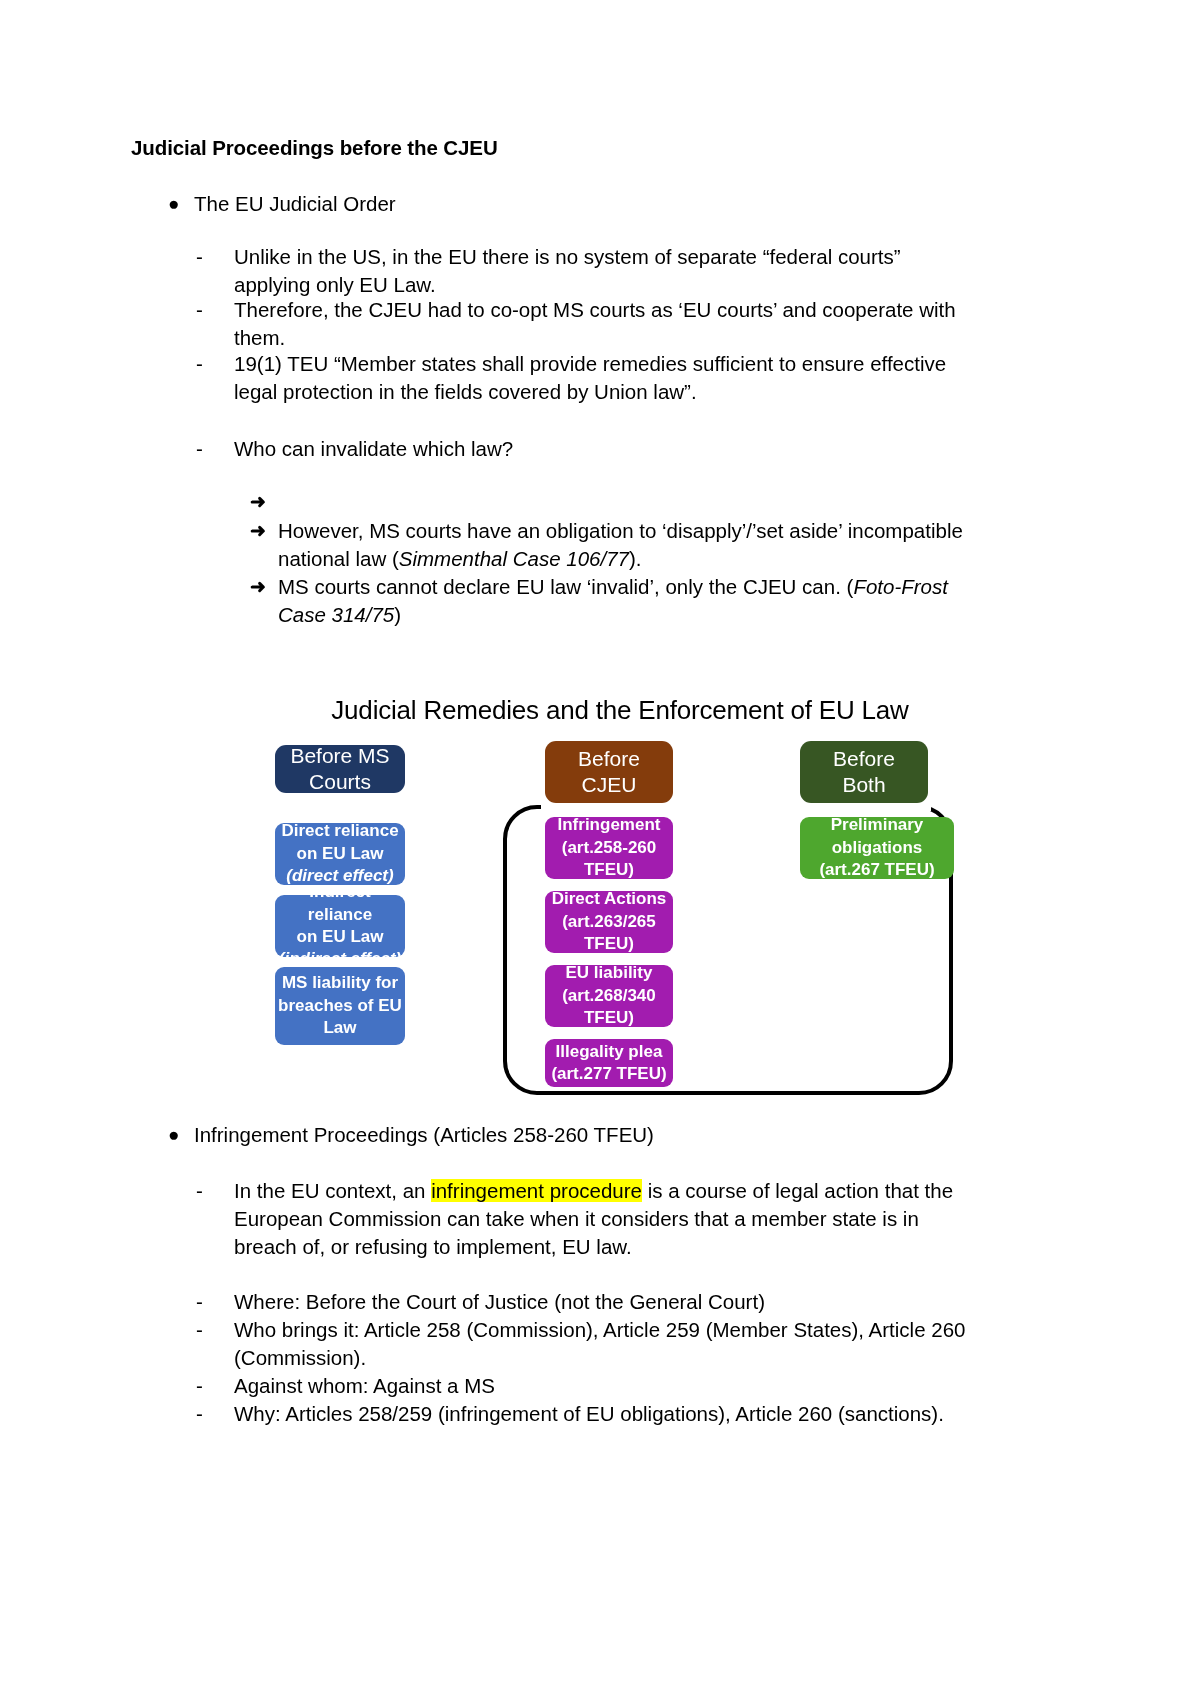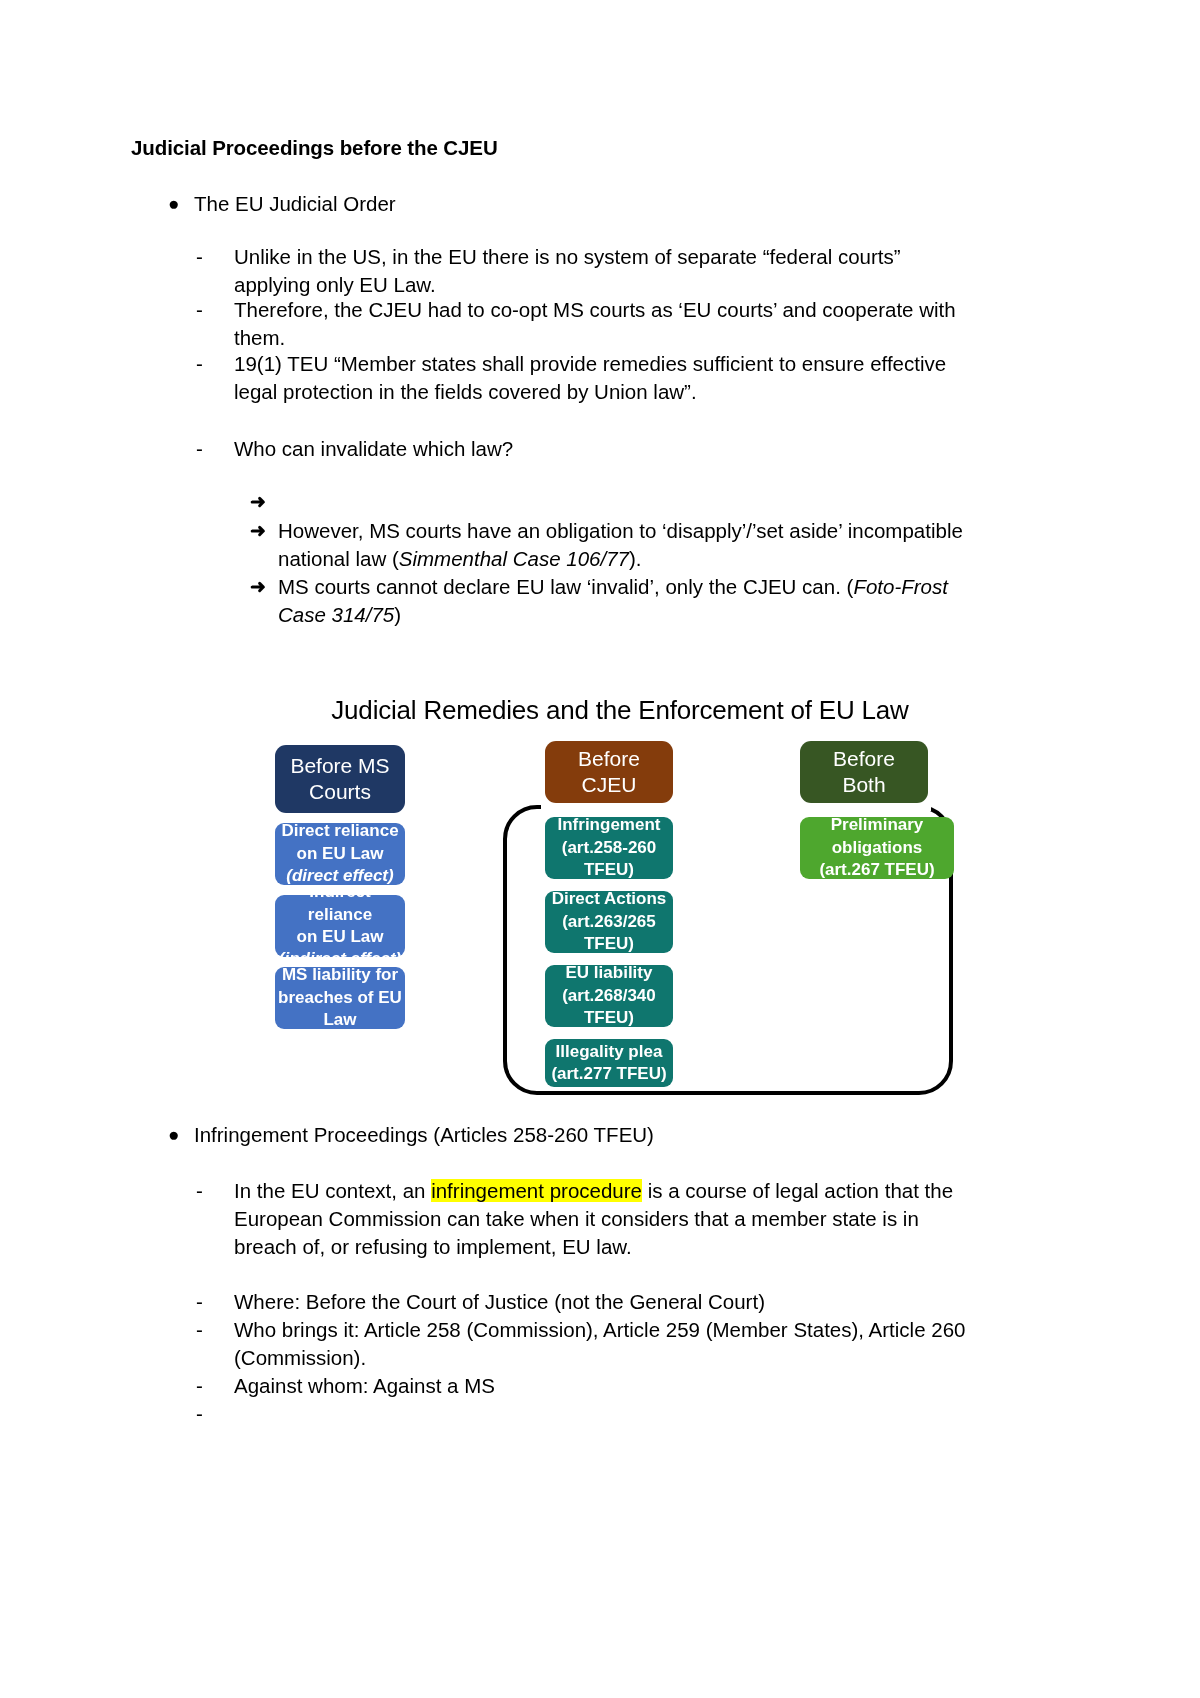--- a/index.html
+++ b/index.html
@@ -103,32 +103,32 @@
     border-radius: 11px;
   }
   .hdr .node-line { line-height: 1.25; }
 
   .small {
     font-size: 17px;
   }
   .small .node-line { line-height: 1.32; }
 
   
-  #hdr-ms   { left: 20px;  top: 50px;  width: 130px; height: 68px;  background: #1f3864; }
+  #hdr-ms   { left: 20px;  top: 50px;  width: 130px; height: 48px;  background: #1f3864; }
   #hdr-cjeu { left: 290px; top: 46px;  width: 128px; height: 62px;  background: #843c0c; }
   #hdr-both { left: 545px; top: 46px;  width: 128px; height: 62px;  background: #375623; }
 
   
   .blue { background: #4472c4; }
   #blue-1 { left: 20px; top: 128px; width: 130px; height: 62px; }
   #blue-2 { left: 20px; top: 200px; width: 130px; height: 62px; }
-  #blue-3 { left: 20px; top: 272px; width: 130px; height: 62px; }
-
-  
-  .red { background: #0f766e; }
+  #blue-3 { left: 20px; top: 272px; width: 130px; height: 78px; }
+
+  
+  .red { background: #a21caf; }
   #red-1 { left: 290px; top: 122px; width: 128px; height: 62px; }
   #red-2 { left: 290px; top: 196px; width: 128px; height: 62px; }
   #red-3 { left: 290px; top: 270px; width: 128px; height: 62px; }
   #red-4 { left: 290px; top: 344px; width: 128px; height: 48px; }
 
   
   .green { background: #4ea72e; }
   #green-1 { left: 545px; top: 122px; width: 154px; height: 62px; }
 
   
@@ -289,15 +289,16 @@
     <span class="txt">Who brings it: Article 258 (Commission), Article 259 (Member States), Article 260 (Commission).</span>
   </div>
 
   <div class="bullet-row" style="left:196px; top:1372px; width:780px;">
     <span class="dash-mark">-</span>
     <span class="txt">Against whom: Against a MS</span>
   </div>
 
   <div class="bullet-row" style="left:196px; top:1400px; width:790px;">
     <span class="dash-mark">-</span>
+    <span class="txt">Why: Articles 258/259 (infringement of EU obligations), Article 260 (sanctions).</span>
   </div>
 
 </div>
 
 </body></html>

